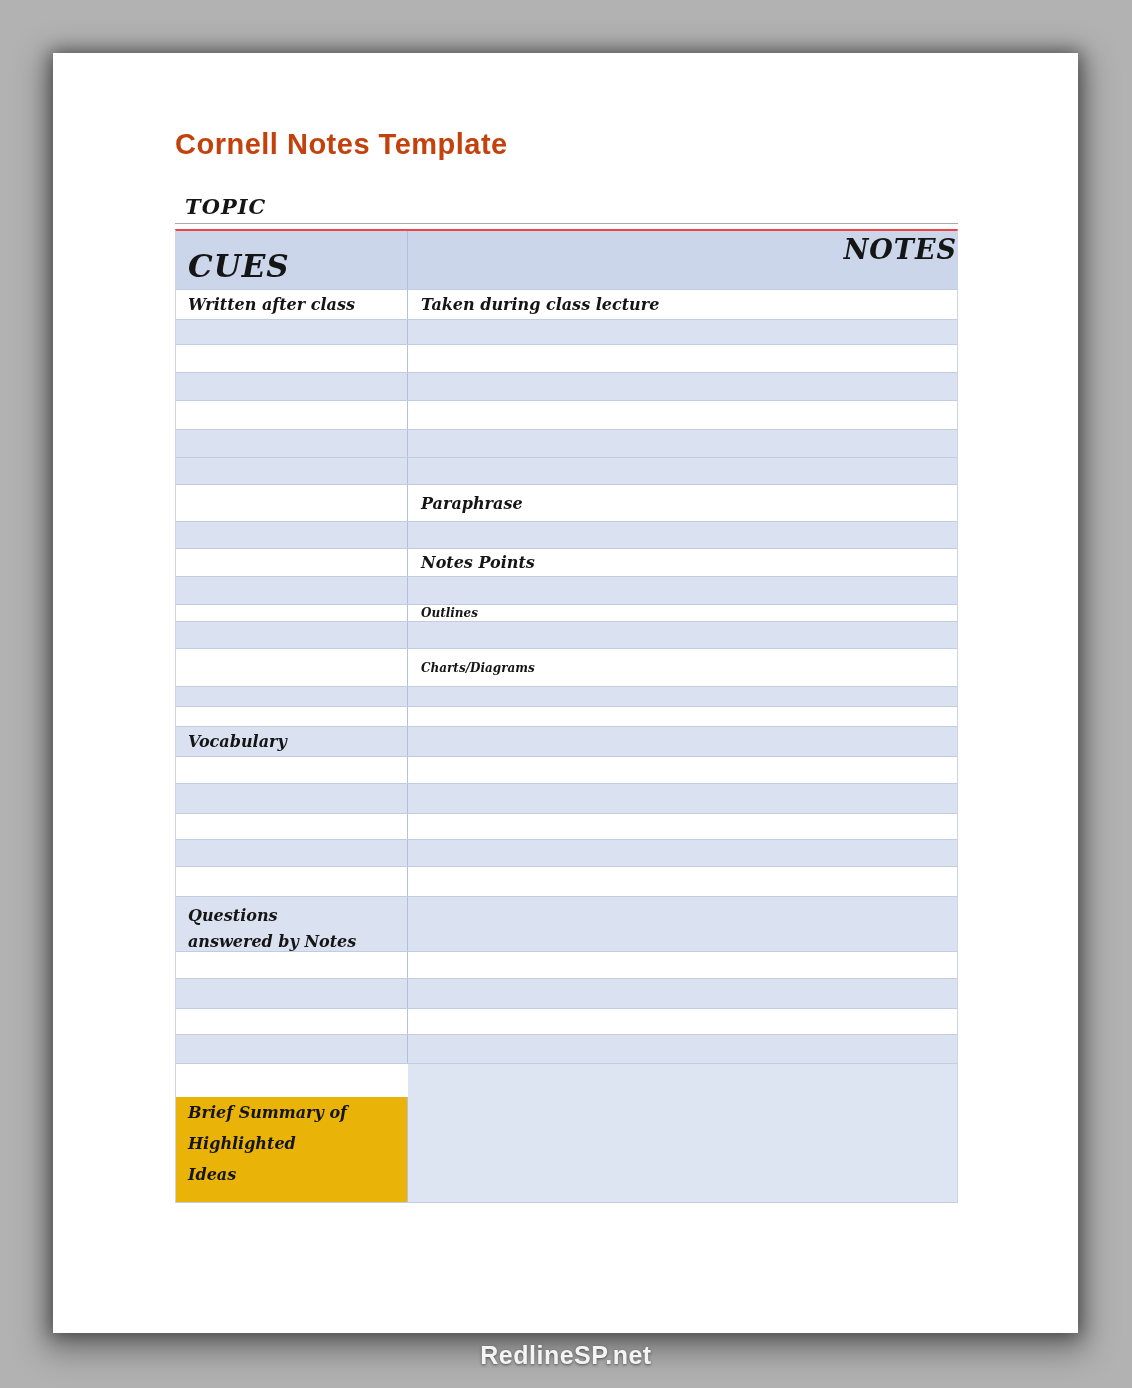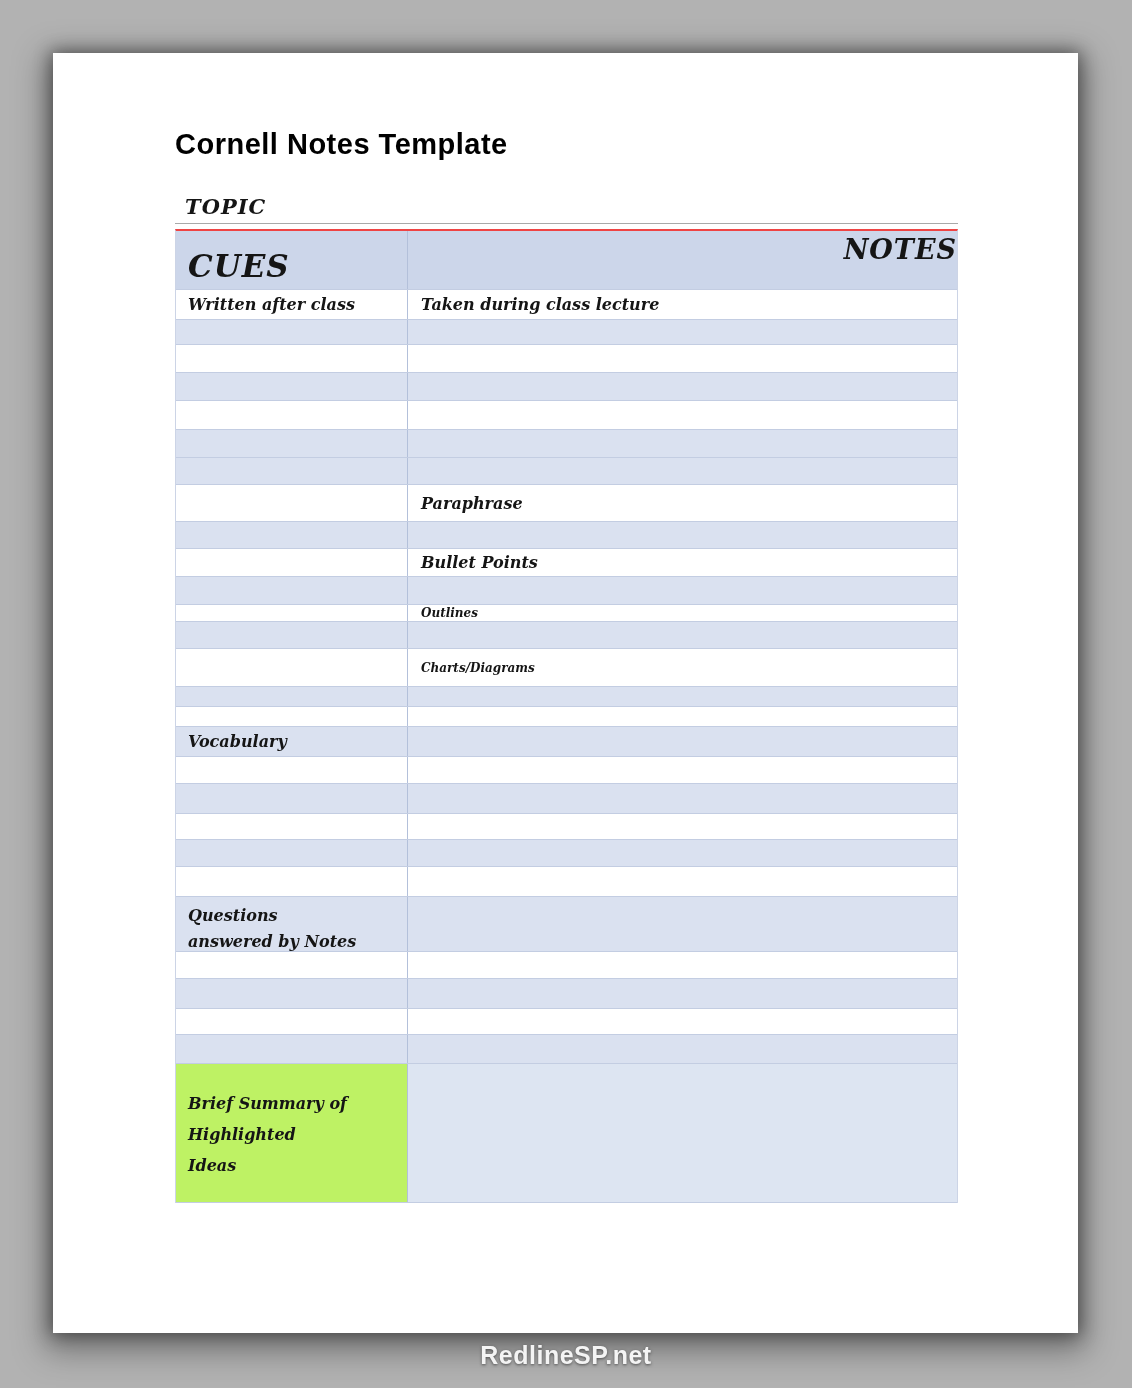--- a/index.html
+++ b/index.html
@@ -8,21 +8,21 @@
     background:#b2b2b2;
     font-family:"Liberation Sans", sans-serif;
   }
   .page{
     position:absolute;left:53px;top:53px;width:1025px;height:1280px;
     background:#ffffff;
     box-shadow:0 0 16px 2px rgba(0,0,0,0.42), 0 10px 30px 8px rgba(0,0,0,0.35);
   }
   .doc-title{
     position:absolute;left:122px;top:75px;
-    font-size:29px;font-weight:bold;color:#000000;letter-spacing:0.5px;text-align:right;
+    font-size:29px;font-weight:bold;color:#c2410c;letter-spacing:0.5px;text-align:right;
   }
   .script{
     font-family:"DejaVu Serif", serif;
     font-style:italic;font-weight:700;color:#151515;
   }
   .topic-line{
     position:absolute;left:122px;top:141px;width:783px;height:29px;
     border-bottom:1px solid #a9a9a9;
   }
   .topic-line .script{font-size:21px;letter-spacing:1px;padding-left:10px;}
@@ -38,21 +38,21 @@
   .c2{flex:1;box-sizing:border-box;padding-left:13px;display:flex;align-items:center;}
   .sh{background:#dae1f0;}
   .hdr{background:#ccd6ea;}
   .hdr .c1{align-items:flex-end;padding-bottom:5px;}
   .hdr .c1 .script{font-size:31px;letter-spacing:1px;}
   .hdr .c2{align-items:flex-start;justify-content:flex-end;padding-top:3px;padding-left:0;}
   .hdr .c2 .script{font-size:27px;letter-spacing:1px;}
   .lbl{font-size:16px;}
   .lbl-sm{font-size:12px;}
   .questions-cell{align-items:flex-start;padding-top:6px;padding-right:40px;line-height:26px;}
-  .summary-row .c1{align-items:flex-start;padding-top:24px;padding-right:60px;line-height:31px;background:#bef264;}
+  .summary-row .c1{align-items:flex-start;padding-right:60px;line-height:31px;background:#eab308;margin-top:33px;}
   .summary-row .c2{background:#dde5f2;}
   .footer-watermark{
     position:absolute;left:0;top:1341px;width:100%;text-align:center;
     font-size:25px;font-weight:bold;color:#f4f4f4;
     text-shadow:0 1px 3px rgba(70,70,70,0.9);
     letter-spacing:0.5px;
   }
 </style>
 </head>
 <body>
@@ -113,21 +113,21 @@
       <div class="c2 script lbl">Paraphrase</div>
     </div>
 
     <div class="tr sh" style="height:27px">
         <div class="c1"></div>
         <div class="c2"></div>
       </div>
 
     <div class="tr" style="height:28px">
       <div class="c1"></div>
-      <div class="c2 script lbl">Bullet Points</div>
+      <div class="c2 script lbl">Notes Points</div>
     </div>
 
     <div class="tr sh" style="height:28px">
         <div class="c1"></div>
         <div class="c2"></div>
       </div>
 
     <div class="tr" style="height:17px">
       <div class="c1"></div>
       <div class="c2 script lbl-sm">Outlines</div>

